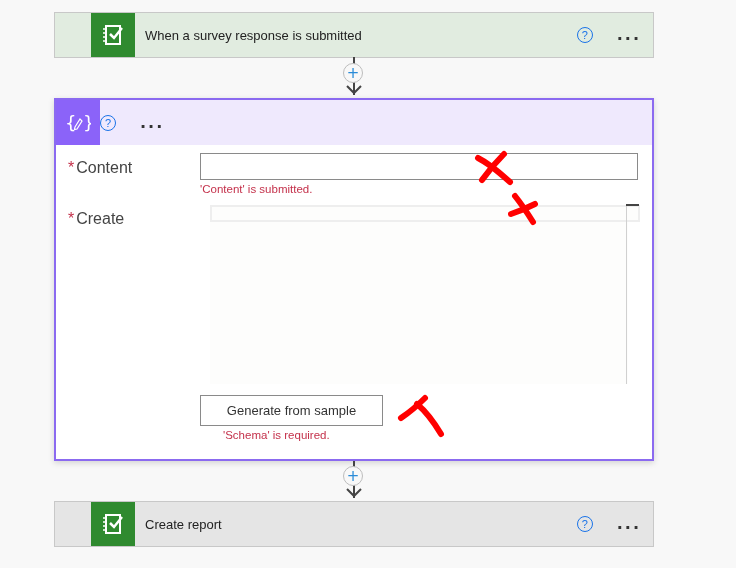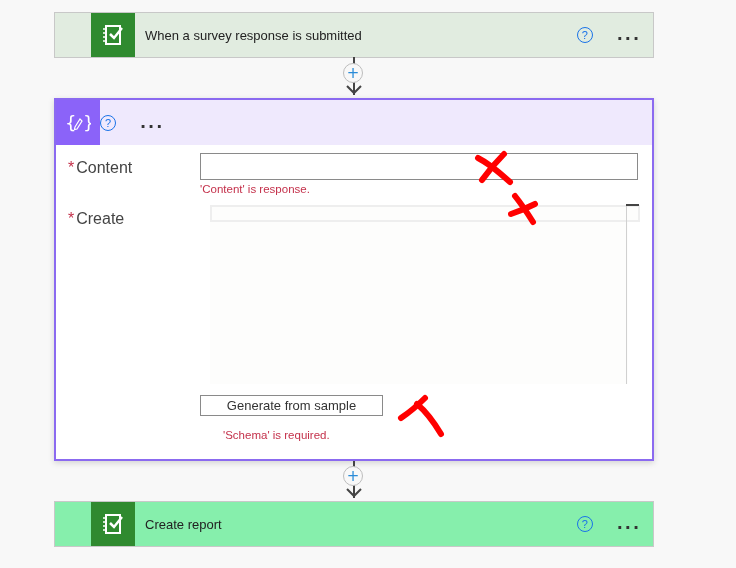--- a/index.html
+++ b/index.html
@@ -13,21 +13,21 @@
     position: absolute; left: 54px; width: 600px;
     box-sizing: border-box;
   }
   .trigger-card {
     top: 12px; height: 46px;
     background: #e1ece0;
     border: 1px solid #c8c8c8;
   }
   .report-card {
     top: 501px; height: 46px;
-    background: #86efac;
+    background: #e5e5e5;
     border: 1px solid #c8c8c8;
   }
   .card-header {
     display: flex; align-items: center; height: 100%; margin-left: 36px;
   }
   .icon-box {
     width: 44px; height: 44px; display: flex; align-items: center; justify-content: center;
     flex-shrink: 0;
   }
   .green { background: #2f8a2f; }
@@ -90,21 +90,21 @@
     background: #fdfdfc;
   }
   .schema-scroll {
     position: absolute; left: 570px; top: 104px; width: 1px; height: 180px;
     background: #d0d0d0;
   }
   .schema-scroll-top {
     position: absolute; left: 570px; top: 104px; width: 13px; height: 2px; background: #444;
   }
   .gen-button {
-    position: absolute; left: 144px; top: 295px; width: 183px; height: 21px;
+    position: absolute; left: 144px; top: 295px; width: 183px; height: 31px;
     border: 1px solid #8a8a8a; background: #fff; box-sizing: border-box;
     font-size: 13px; color: #333; font-family: "Liberation Sans", sans-serif;
     display: flex; align-items: center; justify-content: center; cursor: pointer;
   }
   .annotation { position: absolute; pointer-events: none; }
 </style>
 </head>
 <body>
 
 <div class="card trigger-card">
@@ -140,21 +140,21 @@
       </svg>
     </div>
     <span class="help-icon">?</span>
     <span class="more-icon">...</span>
   </div>
 
   <div class="field-label" style="left:12px;top:59px;">
     <span class="req-star">*</span><span>Content</span>
   </div>
   <div class="content-input"></div>
-  <div class="error-text" style="left:144px;top:83px;">'Content' is response.</div>
+  <div class="error-text" style="left:144px;top:83px;">'Content' is submitted.</div>
 
   <div class="field-label" style="left:12px;top:110px;">
     <span class="req-star">*</span><span>Create</span>
   </div>
   <div class="schema-editor"></div>
   <div class="schema-area"></div>
   <div class="schema-scroll"></div>
   <div class="schema-scroll-top"></div>
 
   <div class="gen-button">Generate from sample</div>

